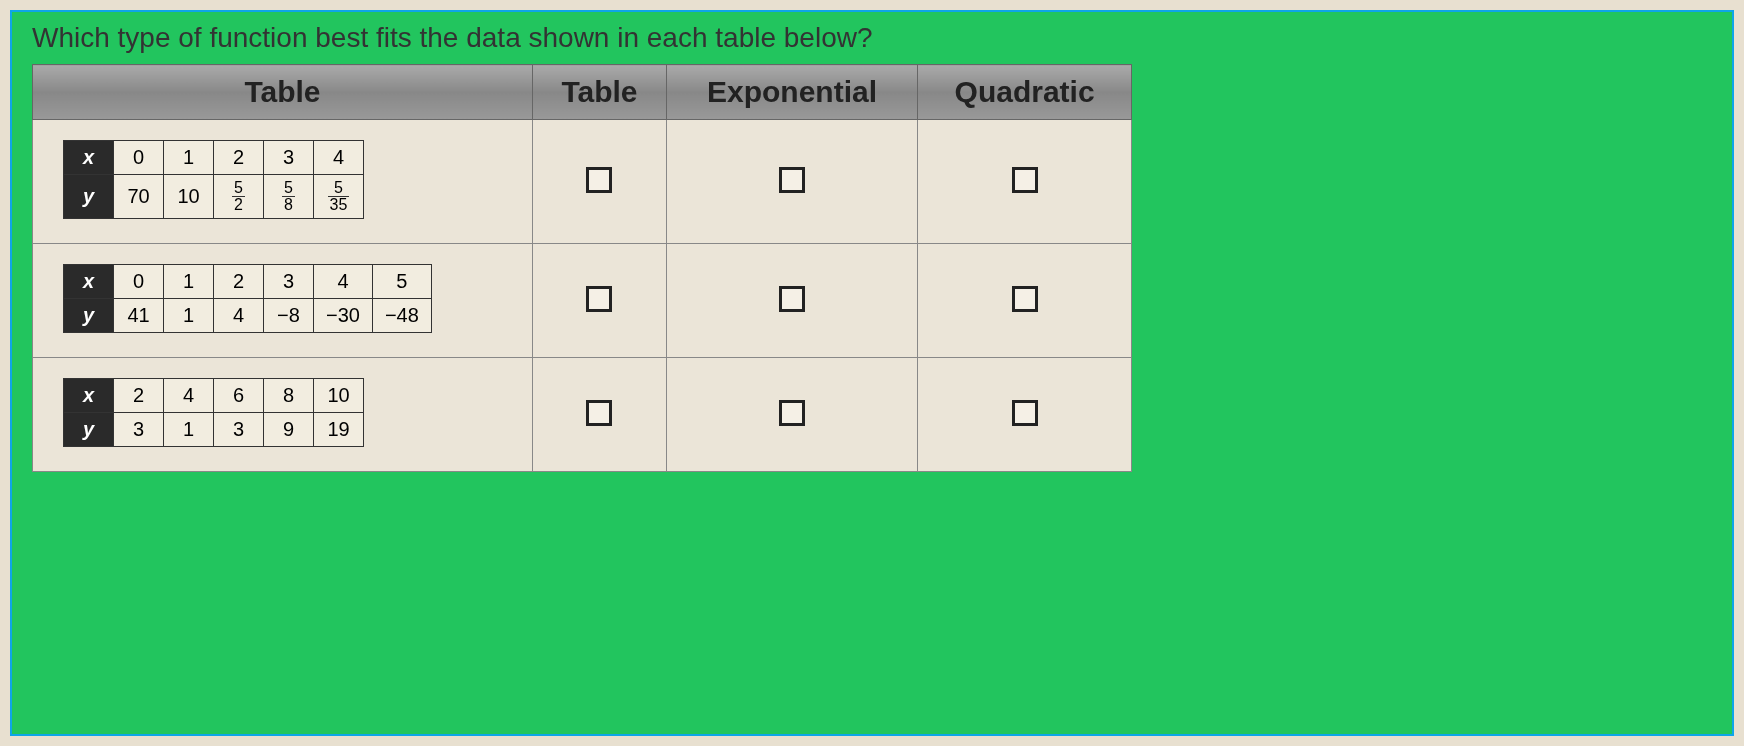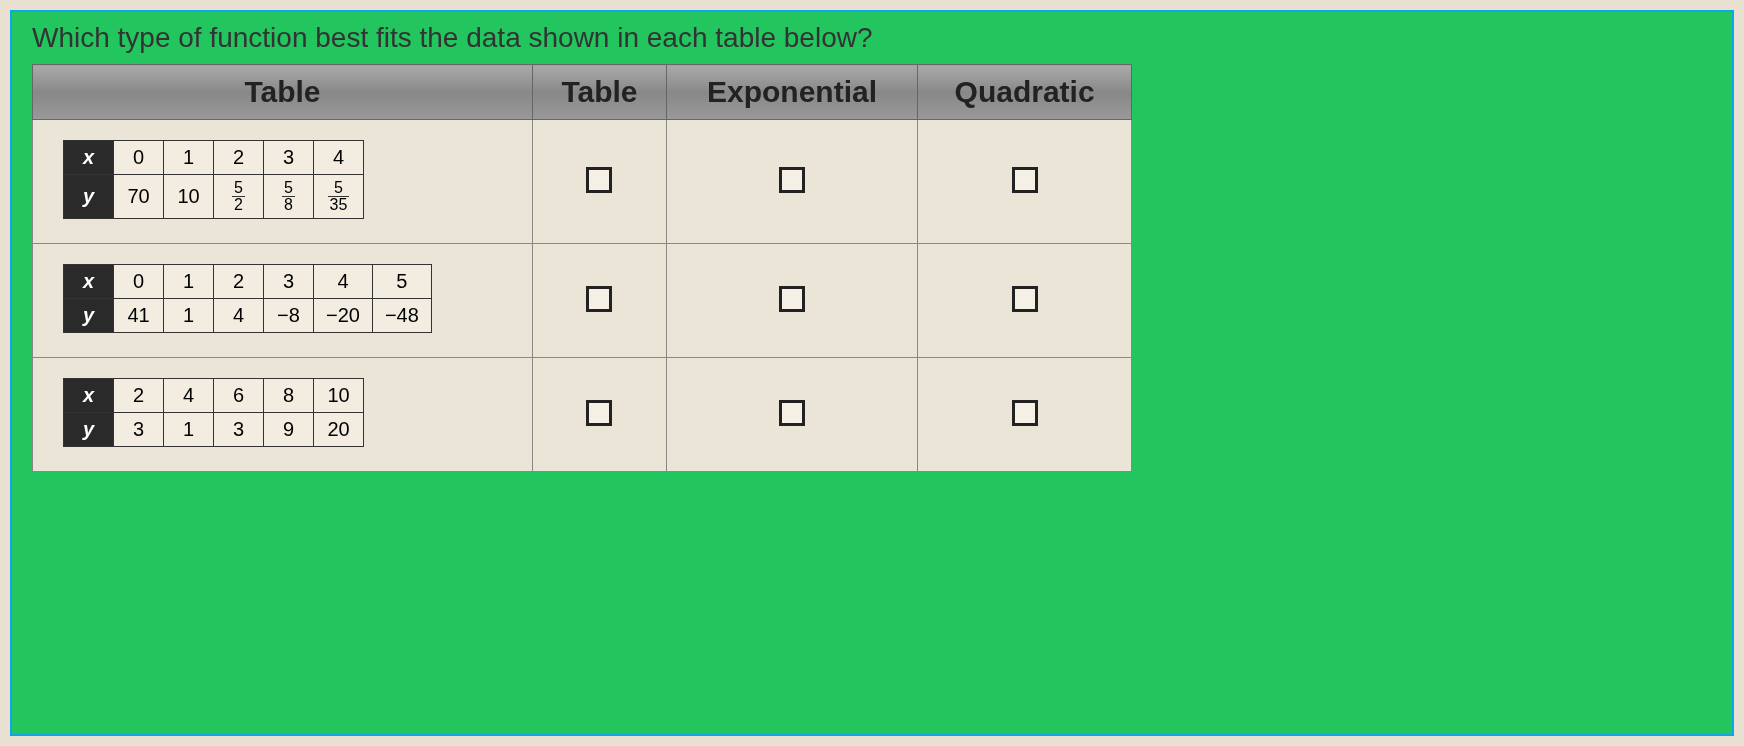--- a/index.html
+++ b/index.html
@@ -151,21 +151,21 @@
               <td>3</td>
               <td>4</td>
               <td>5</td>
             </tr>
             <tr>
               <td class="row-header">y</td>
               <td>41</td>
               <td>1</td>
               <td>4</td>
               <td>−8</td>
-              <td>−20</td>
+              <td>−30</td>
               <td>−48</td>
             </tr>
           </tbody></table>
         </td>
         <td><span class="checkbox"></span></td>
         <td><span class="checkbox"></span></td>
         <td><span class="checkbox"></span></td>
       </tr>
       <tr>
         <td class="table-cell">
@@ -178,21 +178,21 @@
               <td>6</td>
               <td>8</td>
               <td>10</td>
             </tr>
             <tr>
               <td class="row-header">y</td>
               <td>3</td>
               <td>1</td>
               <td>3</td>
               <td>9</td>
-              <td>20</td>
+              <td>19</td>
             </tr>
           </tbody></table>
         </td>
         <td><span class="checkbox"></span></td>
         <td><span class="checkbox"></span></td>
         <td><span class="checkbox"></span></td>
       </tr>
     </tbody>
   </table>
 </div>

